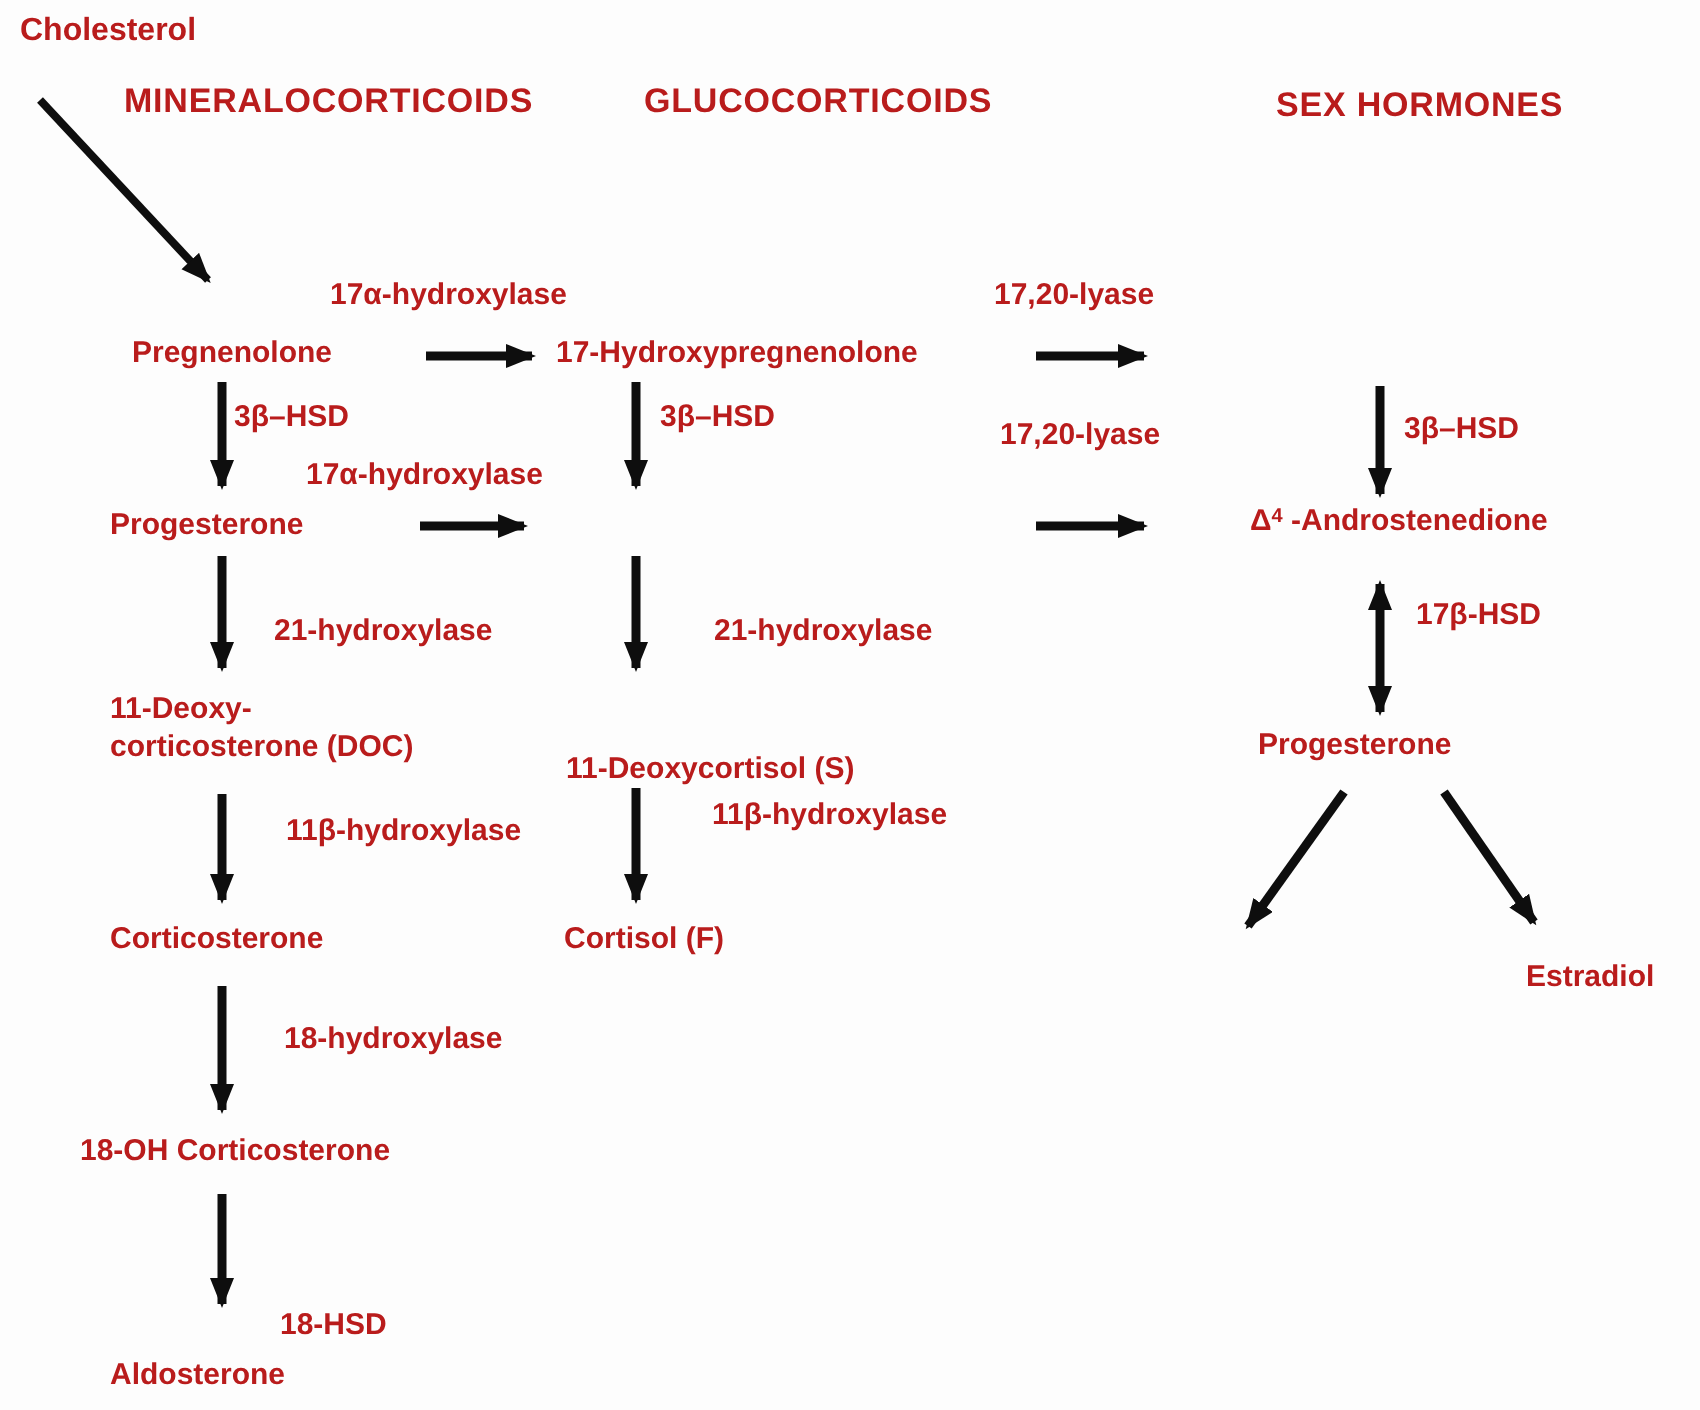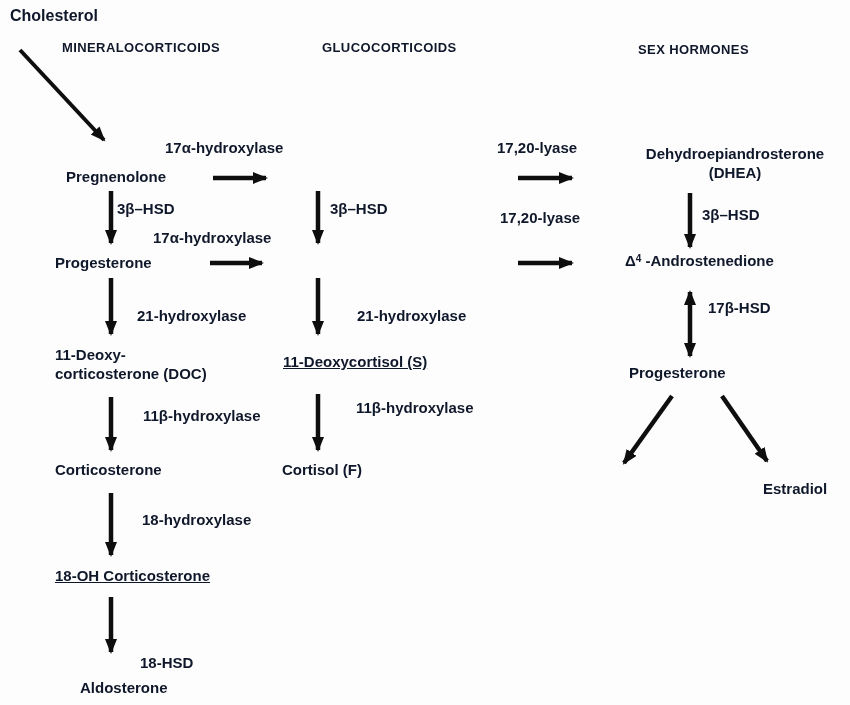--- a/index.html
+++ b/index.html
@@ -3,23 +3,23 @@
 <meta charset="utf-8">
 <style>
   html,body { margin:0; padding:0; background:#ffffff; }
   #stage {
     position:relative; width:850px; height:705px;
     background:#fdfdfd; overflow:hidden;
     font-family:"Liberation Sans", sans-serif;
   }
   .lbl {
     position:absolute; font-weight:bold; font-size:15px;
-    color:#0f172a; white-space:nowrap; line-height:1.25;
+    color:#b91c1c; white-space:nowrap; line-height:1.25;
   }
-  .hdr { font-size:13px; letter-spacing:0.4px; }
+  .hdr { font-size:17px; letter-spacing:0.4px; }
   .big { font-size:16px; }
   .ctr { text-align:center; }
   .stack span { display:block; }
   #arrows { position:absolute; left:0; top:0; }
   #arrows line { stroke:#0e0e0e; }
   sup.d4 { font-size:10px; vertical-align:4px; }
 </style>
 </head>
 <body>
 
@@ -63,52 +63,49 @@
   </svg>
 
   <div class="lbl big" style="left:10px; top:6px;">Cholesterol</div>
   <div class="lbl hdr" style="left:62px; top:40px;">MINERALOCORTICOIDS</div>
   <div class="lbl hdr" style="left:322px; top:40px;">GLUCOCORTICOIDS</div>
   <div class="lbl hdr" style="left:638px; top:42px;">SEX HORMONES</div>
 
   <div class="lbl" style="left:165px; top:139px;">17α-hydroxylase</div>
   <div class="lbl" style="left:497px; top:139px;">17,20-lyase</div>
   <div class="lbl" style="left:66px; top:168px;">Pregnenolone</div>
-  <div class="lbl ctr stack" style="left:620px; top:145px; width:230px;">
-    <span>Dehydroepiandrosterone</span>
-    <span>(DHEA)</span>
-  </div>
+  <div class="lbl" style="left:278px; top:168px;">17-Hydroxypregnenolone</div>
 
   <div class="lbl" style="left:117px; top:200px;">3β–HSD</div>
   <div class="lbl" style="left:330px; top:200px;">3β–HSD</div>
   <div class="lbl" style="left:702px; top:206px;">3β–HSD</div>
   <div class="lbl" style="left:153px; top:229px;">17α-hydroxylase</div>
   <div class="lbl" style="left:500px; top:209px;">17,20-lyase</div>
 
   <div class="lbl" style="left:55px; top:254px;">Progesterone</div>
   <div class="lbl" style="left:625px; top:252px;">
     <span>Δ</span><sup class="d4">4</sup><span> -Androstenedione</span>
   </div>
 
   <div class="lbl" style="left:137px; top:307px;">21-hydroxylase</div>
   <div class="lbl" style="left:357px; top:307px;">21-hydroxylase</div>
   <div class="lbl" style="left:708px; top:299px;">17β-HSD</div>
 
   <div class="lbl stack" style="left:55px; top:346px;">
     <span>11-Deoxy-</span>
     <span>corticosterone (DOC)</span>
   </div>
-  <div class="lbl" style="left:283px; top:353px;text-decoration:underline;">11-Deoxycortisol (S)</div>
+  <div class="lbl" style="left:283px; top:376px;">11-Deoxycortisol (S)</div>
   <div class="lbl" style="left:629px; top:364px;">Progesterone</div>
 
   <div class="lbl" style="left:143px; top:407px;">11β-hydroxylase</div>
   <div class="lbl" style="left:356px; top:399px;">11β-hydroxylase</div>
 
   <div class="lbl" style="left:55px; top:461px;">Corticosterone</div>
   <div class="lbl" style="left:282px; top:461px;">Cortisol (F)</div>
   <div class="lbl" style="left:763px; top:480px;">Estradiol</div>
 
   <div class="lbl" style="left:142px; top:511px;text-align:right;">18-hydroxylase</div>
-  <div class="lbl" style="left:55px; top:567px;text-decoration:underline;">18-OH Corticosterone</div>
+  <div class="lbl" style="left:40px; top:567px;">18-OH Corticosterone</div>
   <div class="lbl" style="left:140px; top:621px;margin-top:33px;">18-HSD</div>
-  <div class="lbl" style="left:55px; top:679px;margin-left:25px;">Aldosterone</div>
+  <div class="lbl" style="left:55px; top:679px;">Aldosterone</div>
 
 </div>
 
 </body></html>

